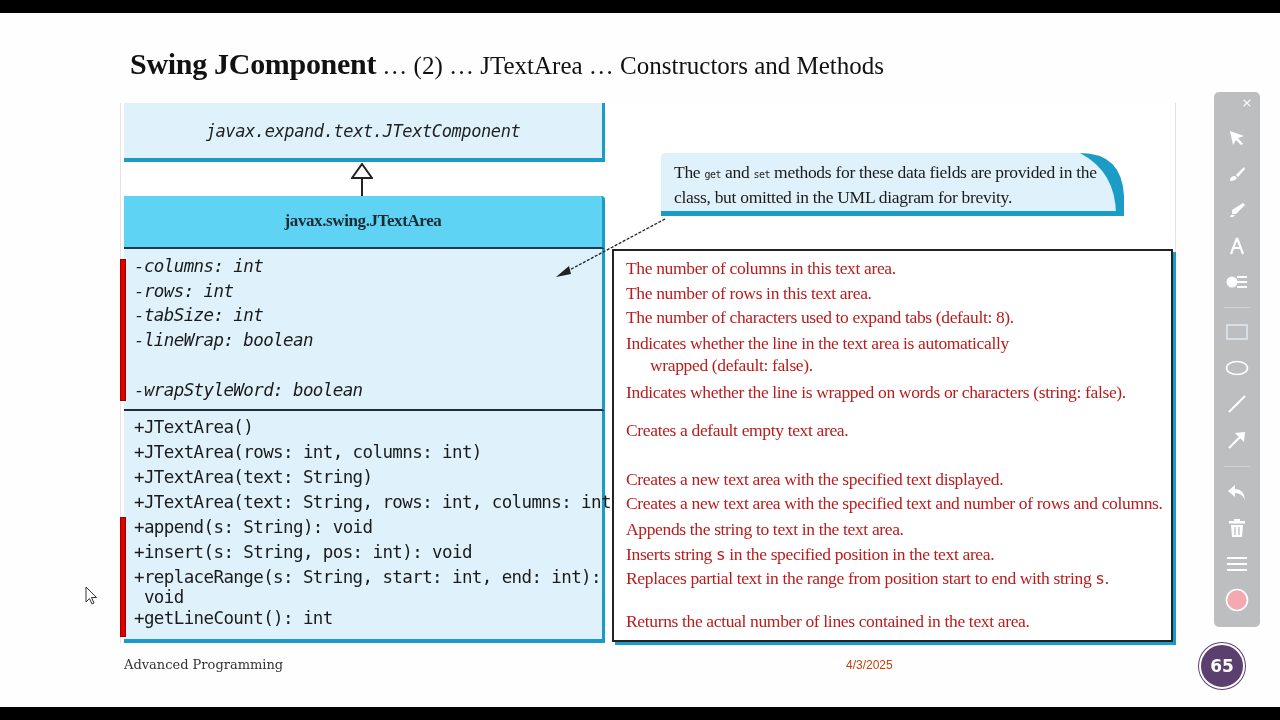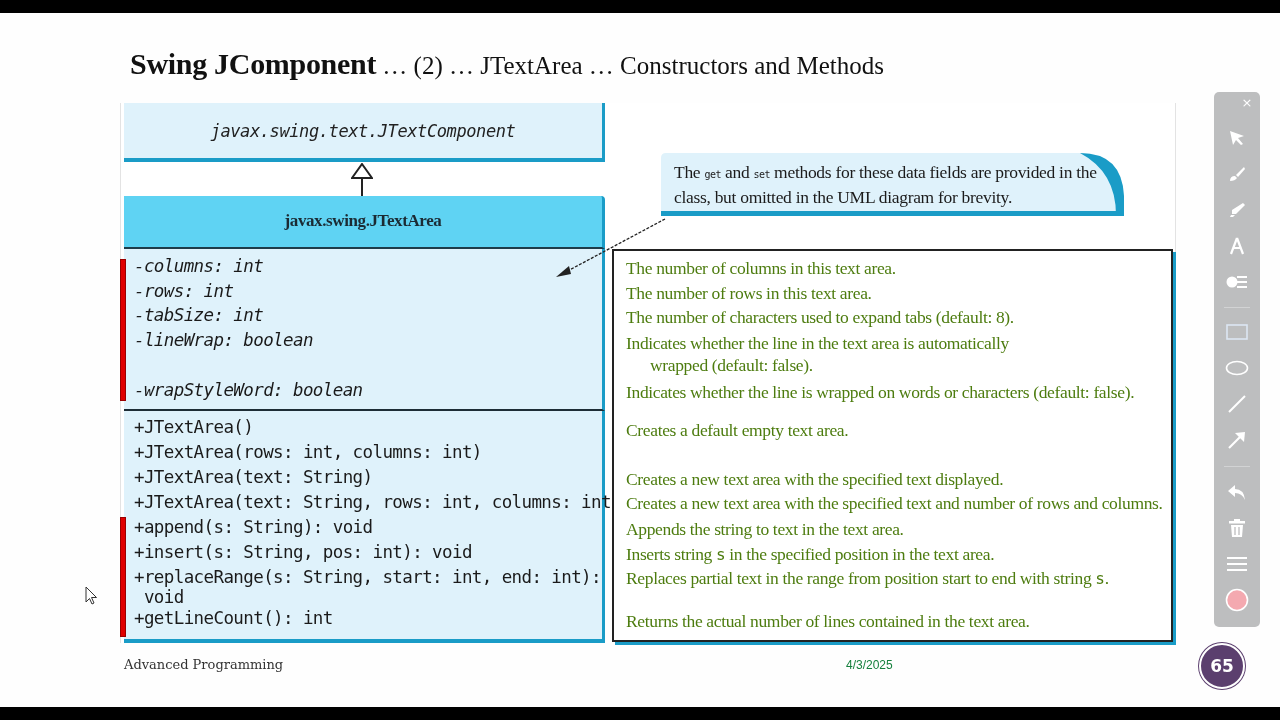--- a/index.html
+++ b/index.html
@@ -34,27 +34,27 @@
   .redbar { position: absolute; left: 120px; width: 6px; background: #e00000; border: 1px solid #900; }
 
   
   .note { position: absolute; left: 660px; top: 152px; width: 466px; height: 64px; }
   .note svg { position: absolute; left: 0; top: 0; }
   .note .text { position: absolute; left: 14px; top: 9px; width: 440px; font-size: 17.5px; line-height: 22px; color: #1b1b1b; letter-spacing: -0.3px; }
   .note .text .code { font-family: "DejaVu Sans Mono", monospace; font-size: 10px; letter-spacing: -0.5px; }
 
   
   .descbox { position: absolute; left: 612px; top: 249px; width: 561px; height: 393px; background: #fff; border: 2px solid #222; box-shadow: 3px 3px 0 #1a9cc7; }
-  .desc-line { position: absolute; left: 12px; font-size: 17.5px; color: #4d7c0f; white-space: nowrap; letter-spacing: -0.35px; line-height: 22px; }
+  .desc-line { position: absolute; left: 12px; font-size: 17.5px; color: #b91c1c; white-space: nowrap; letter-spacing: -0.35px; line-height: 22px; }
   .desc-line .code { font-family: "DejaVu Sans Mono", monospace; font-size: 16px; }
 
   .connector { position: absolute; left: 0; top: 0; width: 1280px; height: 720px; pointer-events: none; }
 
   .footer-left { position: absolute; left: 124px; top: 657px; font-family: "DejaVu Serif", serif; font-size: 13px; color: #333; }
-  .footer-date { position: absolute; left: 846px; top: 658px; font-family: "Liberation Sans", sans-serif; font-size: 12px; color: #15803d; }
+  .footer-date { position: absolute; left: 846px; top: 658px; font-family: "Liberation Sans", sans-serif; font-size: 12px; color: #c2410c; }
 
   .page-badge { position: absolute; left: 1199px; top: 643px; width: 46px; height: 46px; border-radius: 50%; background: #5b3f6e; border: 2px solid #fff; box-shadow: 0 0 0 1px #5b3f6e; display: flex; align-items: center; justify-content: center; }
   .page-badge span { color: #fff; font-family: "DejaVu Sans", sans-serif; font-weight: bold; font-size: 17px; }
 
   
   .toolbar { position: absolute; left: 1214px; top: 92px; width: 46px; height: 535px; background: #bdbebf; border-radius: 5px; }
   .tool { position: absolute; left: 0; width: 46px; height: 28px; display: flex; align-items: center; justify-content: center; }
   .tool svg { display: block; }
   .tool-sep { position: absolute; left: 10px; width: 26px; height: 1px; background: #d2d3d4; }
   .close-x { position: absolute; left: 26px; top: 4px; width: 14px; height: 14px; color: #fff; font-family: "DejaVu Sans", sans-serif; font-size: 13px; line-height: 14px; text-align: center; }
@@ -67,21 +67,21 @@
 <div class="stage">
   <div class="slide"></div>
 
   <div class="title">
     <span class="bold">Swing JComponent</span><span class="rest"> … (2) … JTextArea … Constructors and Methods</span>
   </div>
 
   <div class="figure-bg"></div>
 
   <div class="superbox">
-    <div class="name mono">javax.swing.text.JTextComponent</div>
+    <div class="name mono">javax.expand.text.JTextComponent</div>
   </div>
 
   <svg class="inherit-arrow" viewBox="0 0 22 16">
     <polygon points="11,1 21,15 1,15" fill="#fff" stroke="#222" stroke-width="2"></polygon>
   </svg>
   <div class="inherit-line"></div>
 
   <div class="classbox">
     <div class="header">
       <div class="name serif">javax.swing.JTextArea</div>
@@ -117,21 +117,21 @@
     </svg>
     <div class="text serif"><span>The </span><span class="code">get</span><span> and </span><span class="code">set</span><span> methods for these data fields are provided in the class, but omitted in the UML diagram for brevity.</span></div>
   </div>
 
   <div class="descbox">
     <div class="desc-line serif" style="top:6px">The number of columns in this text area.</div>
     <div class="desc-line serif" style="top:31px">The number of rows in this text area.</div>
     <div class="desc-line serif" style="top:55px">The number of characters used to expand tabs (default: 8).</div>
     <div class="desc-line serif" style="top:81px">Indicates whether the line in the text area is automatically</div>
     <div class="desc-line serif" style="top:103px;left:36px">wrapped (default: false).</div>
-    <div class="desc-line serif" style="top:130px">Indicates whether the line is wrapped on words or characters (default: false).</div>
+    <div class="desc-line serif" style="top:130px">Indicates whether the line is wrapped on words or characters (string: false).</div>
 
     <div class="desc-line serif" style="top:168px">Creates a default empty text area.</div>
     <div class="desc-line serif" style="top:217px">Creates a new text area with the specified text displayed.</div>
     <div class="desc-line serif" style="top:241px">Creates a new text area with the specified text and number of rows and columns.</div>
 
     <div class="desc-line serif" style="top:267px">Appends the string to text in the text area.</div>
     <div class="desc-line serif" style="top:292px"><span>Inserts string </span><span class="code">s</span><span> in the specified position in the text area.</span></div>
     <div class="desc-line serif" style="top:316px"><span>Replaces partial text in the range from position start to end with string </span><span class="code">s</span><span>.</span></div>
     <div class="desc-line serif" style="top:359px">Returns the actual number of lines contained in the text area.</div>
   </div>

